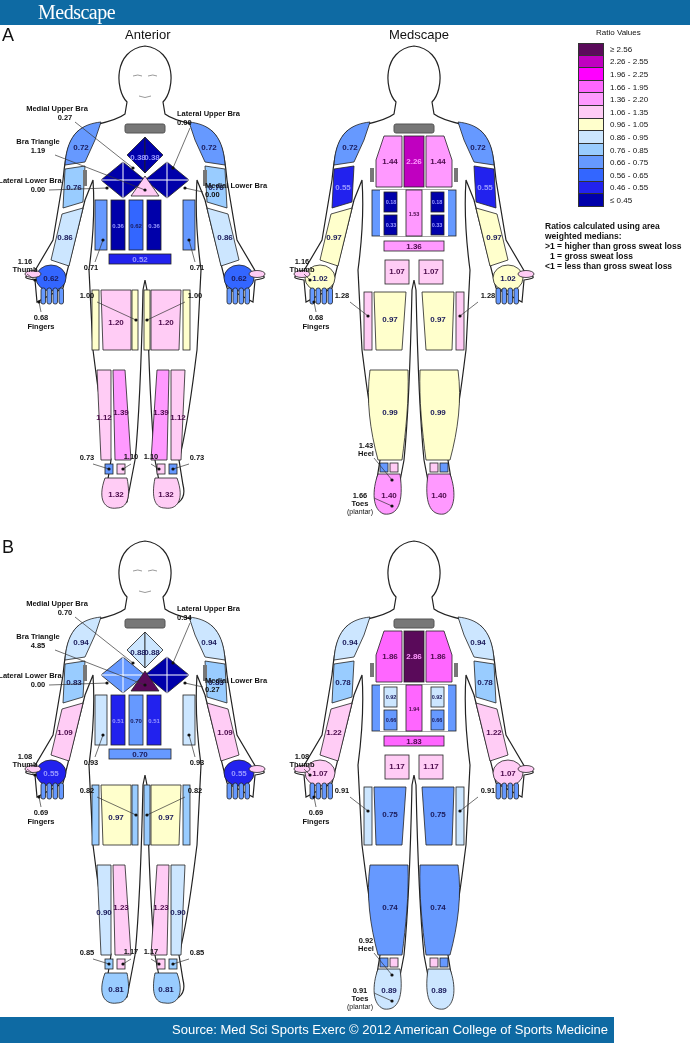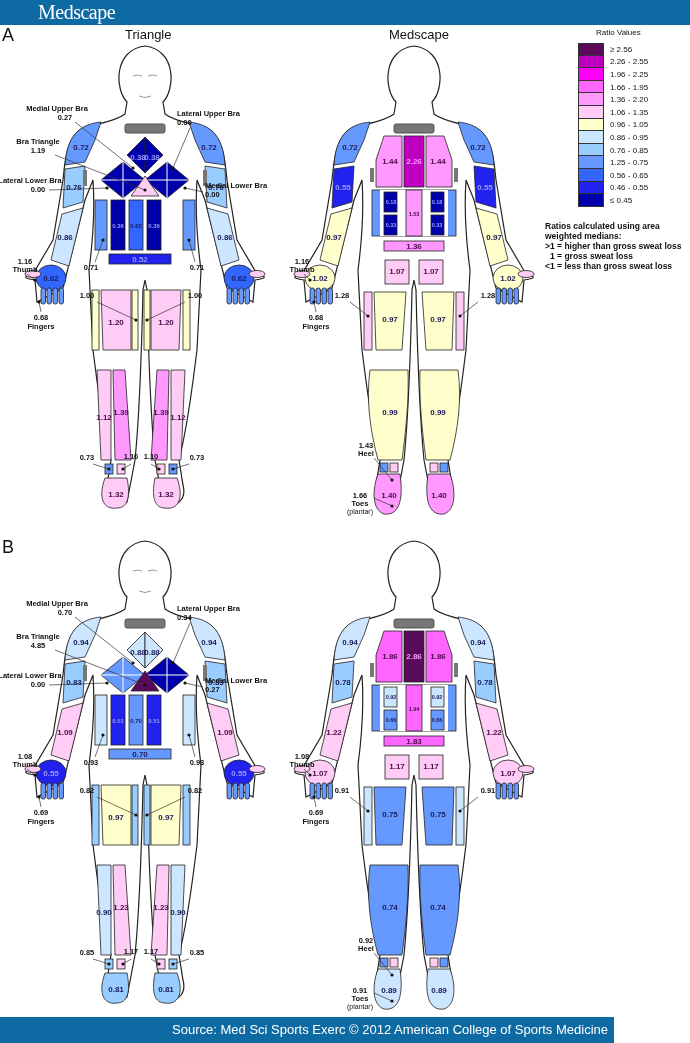--- a/index.html
+++ b/index.html
@@ -21,21 +21,21 @@
   .note div { white-space: nowrap; }
 </style>
 </head>
 <body>
 
 <div class="topbar">
   <span class="brand">Medscape</span>
 </div>
 
 <div class="panel-letter" style="left:2px;top:25px;">A</div>
-<div class="view-title" style="left:125px;top:27px;">Triangle</div>
+<div class="view-title" style="left:125px;top:27px;">Anterior</div>
 <div class="view-title" style="left:389px;top:27px;">Medscape</div>
 <div class="panel-letter" style="left:2px;top:537px;">B</div>
 
 <div class="legend">
   <div class="legend-title">Ratio Values</div>
   <div id="legend-rows" style="margin-top:6px;padding-left:8px;">
       <div class="legend-row">
         <div class="swatch" style="background: rgb(90, 10, 90); border-top-width: 1px;"></div>
         <span class="legend-label">≥ 2.56</span>
       </div>
@@ -66,21 +66,21 @@
       <div class="legend-row">
         <div class="swatch" style="background: rgb(204, 230, 255);"></div>
         <span class="legend-label">0.86 - 0.95</span>
       </div>
       <div class="legend-row">
         <div class="swatch" style="background: rgb(153, 204, 255);"></div>
         <span class="legend-label">0.76 - 0.85</span>
       </div>
       <div class="legend-row">
         <div class="swatch" style="background: rgb(102, 153, 255);"></div>
-        <span class="legend-label">1.25 - 0.75</span>
+        <span class="legend-label">0.66 - 0.75</span>
       </div>
       <div class="legend-row">
         <div class="swatch" style="background: rgb(51, 102, 255);"></div>
         <span class="legend-label">0.56 - 0.65</span>
       </div>
       <div class="legend-row">
         <div class="swatch" style="background: rgb(34, 34, 238);"></div>
         <span class="legend-label">0.46 - 0.55</span>
       </div>
       <div class="legend-row">

